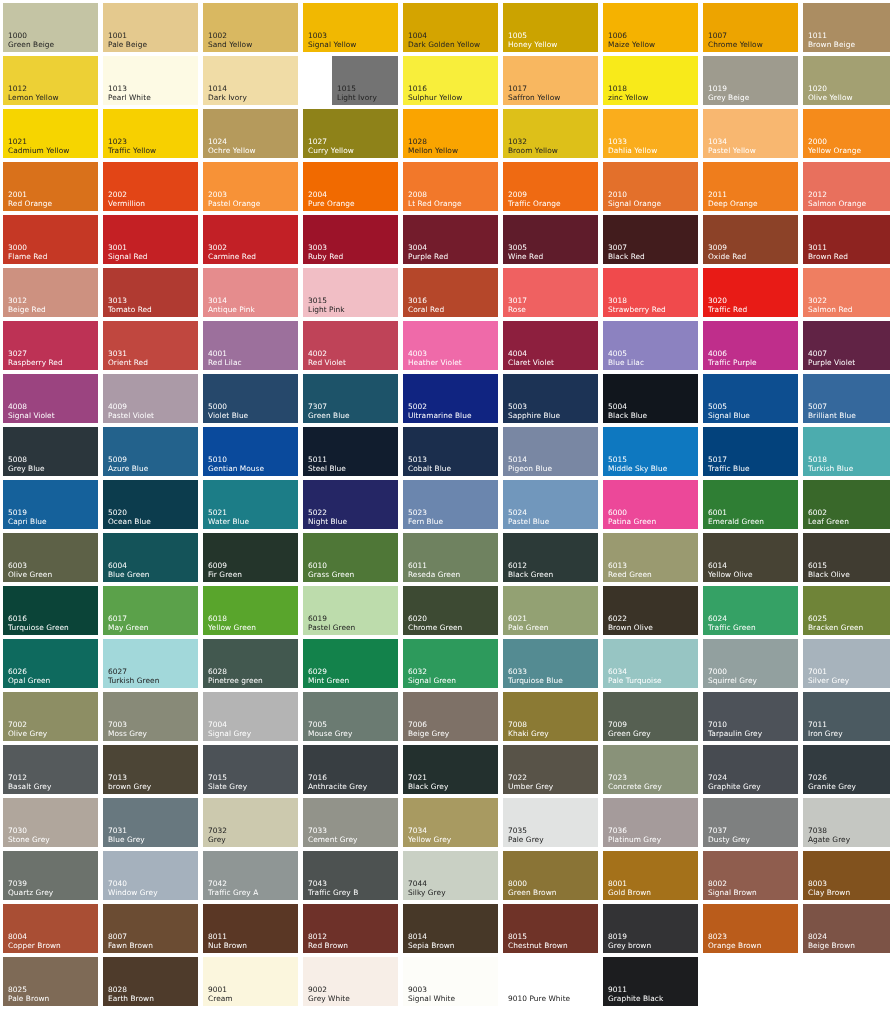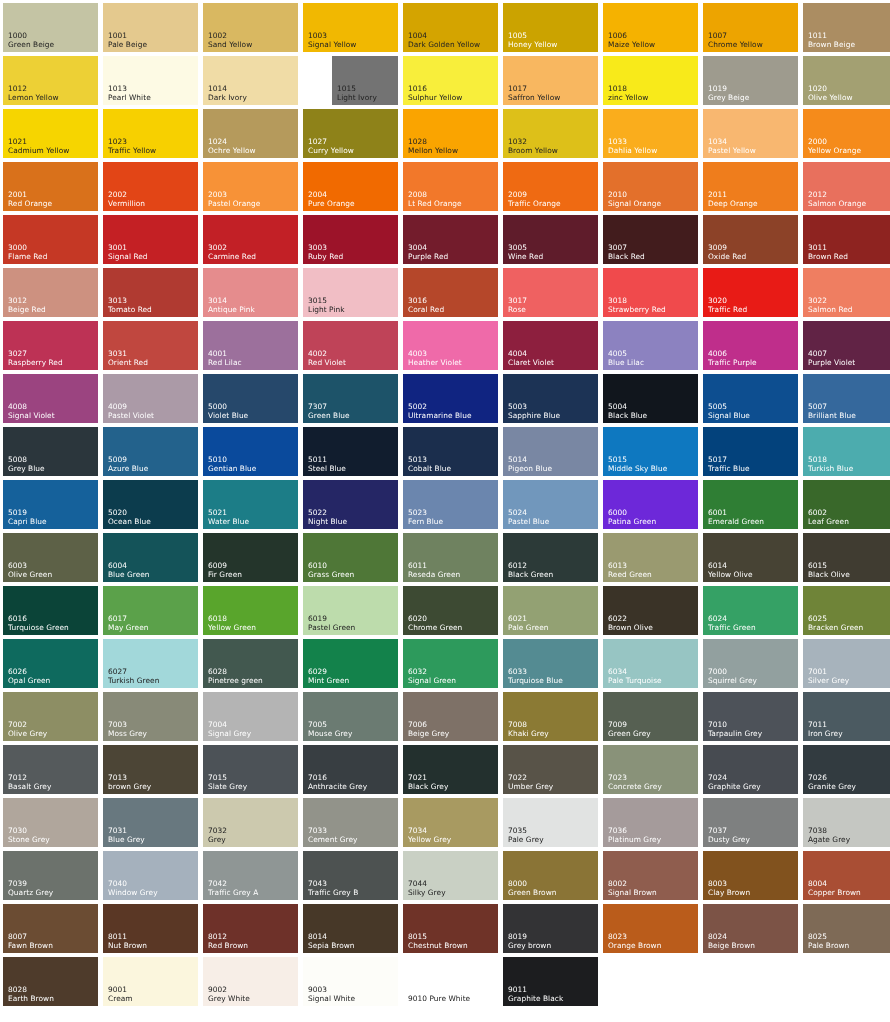--- a/index.html
+++ b/index.html
@@ -501,21 +501,21 @@
     </div>
     <div class="swatch" style="background: rgb(35, 98, 140); color: rgb(255, 255, 255);">
       <div class="swatch-label">
         <span class="swatch-code">5009</span>
         <span class="swatch-name">Azure Blue</span>
       </div>
     </div>
     <div class="swatch" style="background: rgb(10, 74, 156); color: rgb(255, 255, 255);">
       <div class="swatch-label">
         <span class="swatch-code">5010</span>
-        <span class="swatch-name">Gentian Blue</span>
+        <span class="swatch-name">Gentian Mouse</span>
       </div>
     </div>
     <div class="swatch" style="background: rgb(17, 29, 46); color: rgb(255, 255, 255);">
       <div class="swatch-label">
         <span class="swatch-code">5011</span>
         <span class="swatch-name">Steel Blue</span>
       </div>
     </div>
     <div class="swatch" style="background: rgb(27, 46, 77); color: rgb(255, 255, 255);">
       <div class="swatch-label">
@@ -576,21 +576,21 @@
         <span class="swatch-code">5023</span>
         <span class="swatch-name">Fern Blue</span>
       </div>
     </div>
     <div class="swatch" style="background: rgb(113, 151, 188); color: rgb(255, 255, 255);">
       <div class="swatch-label">
         <span class="swatch-code">5024</span>
         <span class="swatch-name">Pastel Blue</span>
       </div>
     </div>
-    <div class="swatch" style="background: #6d28d9; color: rgb(255, 255, 255);">
+    <div class="swatch" style="background: #ec4899; color: rgb(255, 255, 255);">
       <div class="swatch-label">
         <span class="swatch-code">6000</span>
         <span class="swatch-name">Patina Green</span>
       </div>
     </div>
     <div class="swatch" style="background: rgb(47, 126, 52); color: rgb(255, 255, 255);">
       <div class="swatch-label">
         <span class="swatch-code">6001</span>
         <span class="swatch-name">Emerald Green</span>
       </div>
@@ -952,20 +952,26 @@
     <div class="swatch" style="background: rgb(201, 208, 196); color: rgb(34, 34, 34);">
       <div class="swatch-label">
         <span class="swatch-code">7044</span>
         <span class="swatch-name">Silky Grey</span>
       </div>
     </div>
     <div class="swatch" style="background: rgb(138, 116, 54); color: rgb(255, 255, 255);">
       <div class="swatch-label">
         <span class="swatch-code">8000</span>
         <span class="swatch-name">Green Brown</span>
+      </div>
+    </div>
+    <div class="swatch" style="background: rgb(164, 113, 26); color: rgb(255, 255, 255);">
+      <div class="swatch-label">
+        <span class="swatch-code">8001</span>
+        <span class="swatch-name">Gold Brown</span>
       </div>
     </div>
     <div class="swatch" style="background: rgb(143, 93, 78); color: rgb(255, 255, 255);">
       <div class="swatch-label">
         <span class="swatch-code">8002</span>
         <span class="swatch-name">Signal Brown</span>
       </div>
     </div>
     <div class="swatch" style="background: rgb(129, 82, 30); color: rgb(255, 255, 255);">
       <div class="swatch-label">

